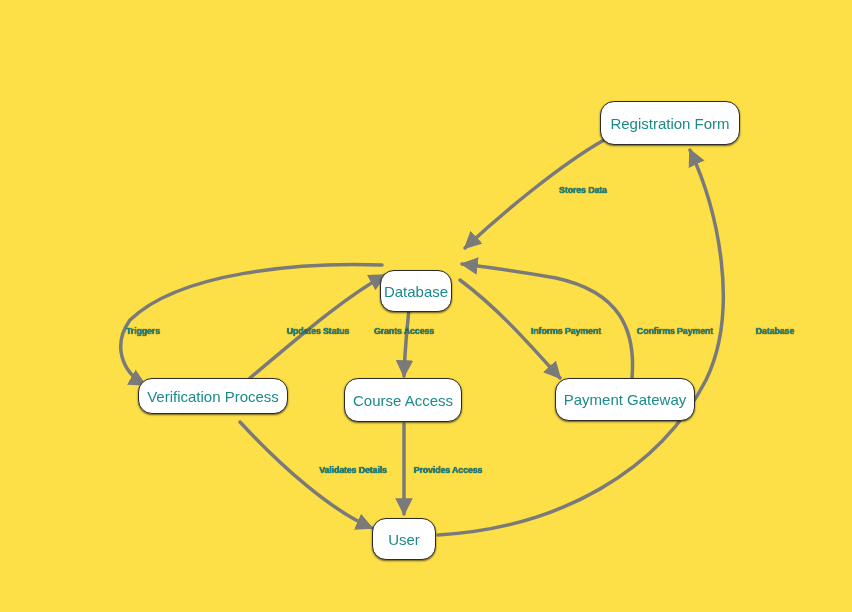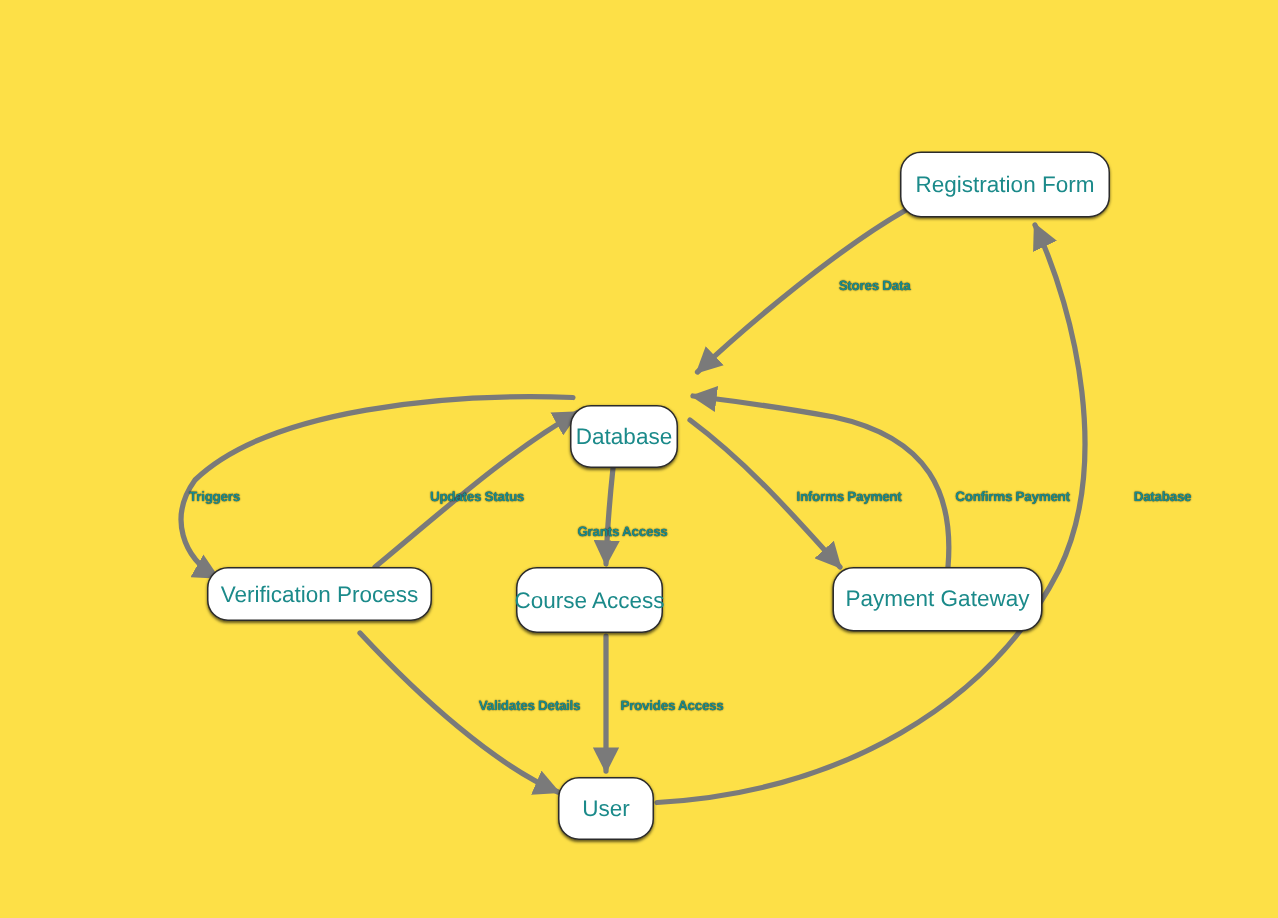--- a/index.html
+++ b/index.html
@@ -97,39 +97,39 @@
   </div>
 
   <div class="node" style="left:380px; top:241px; width:72px; height:42px;margin-top:29px;">
     <span class="node-label">Database</span>
   </div>
 
   <div class="node" style="left:138px; top:378px; width:150px; height:36px;">
     <span class="node-label">Verification Process</span>
   </div>
 
-  <div class="node" style="left:344px; top:378px; width:98px; height:44px;">
+  <div class="node" style="left:344px; top:378px; width:118px; height:44px;">
     <span class="node-label">Course Access</span>
   </div>
 
   <div class="node" style="left:555px; top:378px; width:140px; height:43px;">
     <span class="node-label">Payment Gateway</span>
   </div>
 
   <div class="node" style="left:372px; top:518px; width:64px; height:42px;">
     <span class="node-label">User</span>
   </div>
 
   <div class="edge-label" style="left:583px; top:190px;">Stores Data</div>
 
   <div class="edge-label" style="left:143px; top:331px;text-align:right;">Triggers</div>
 
   <div class="edge-label" style="left:318px; top:331px;">Updates Status</div>
 
-  <div class="edge-label" style="left:415px; top:331px;margin-top:23px;">Grants Access</div>
+  <div class="edge-label" style="left:404px; top:331px;">Grants Access</div>
 
   <div class="edge-label" style="left:566px; top:331px;">Informs Payment</div>
 
   <div class="edge-label" style="left:675px; top:331px;">Confirms Payment</div>
 
   <div class="edge-label" style="left:775px; top:331px;">Database</div>
 
   <div class="edge-label" style="left:353px; top:470px;">Validates Details</div>
 
   <div class="edge-label" style="left:448px; top:470px;">Provides Access</div>

